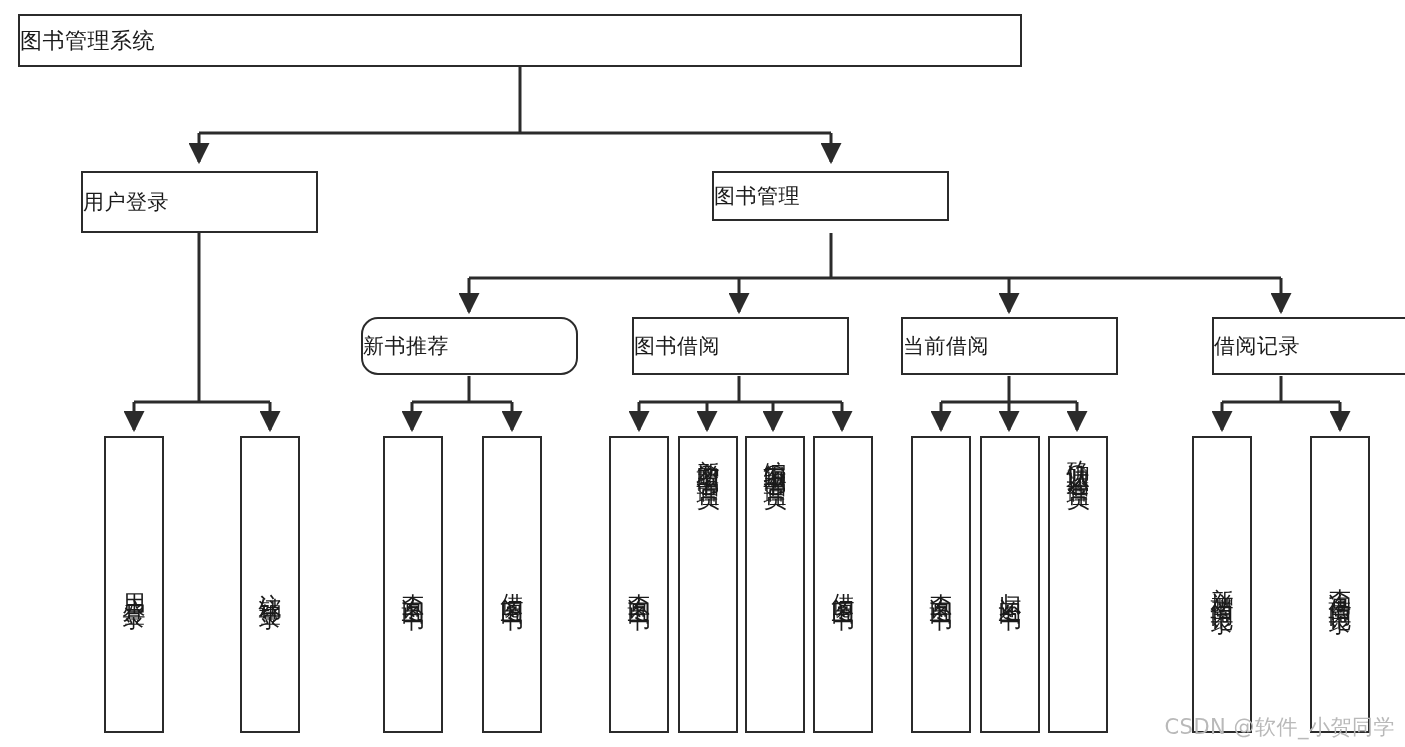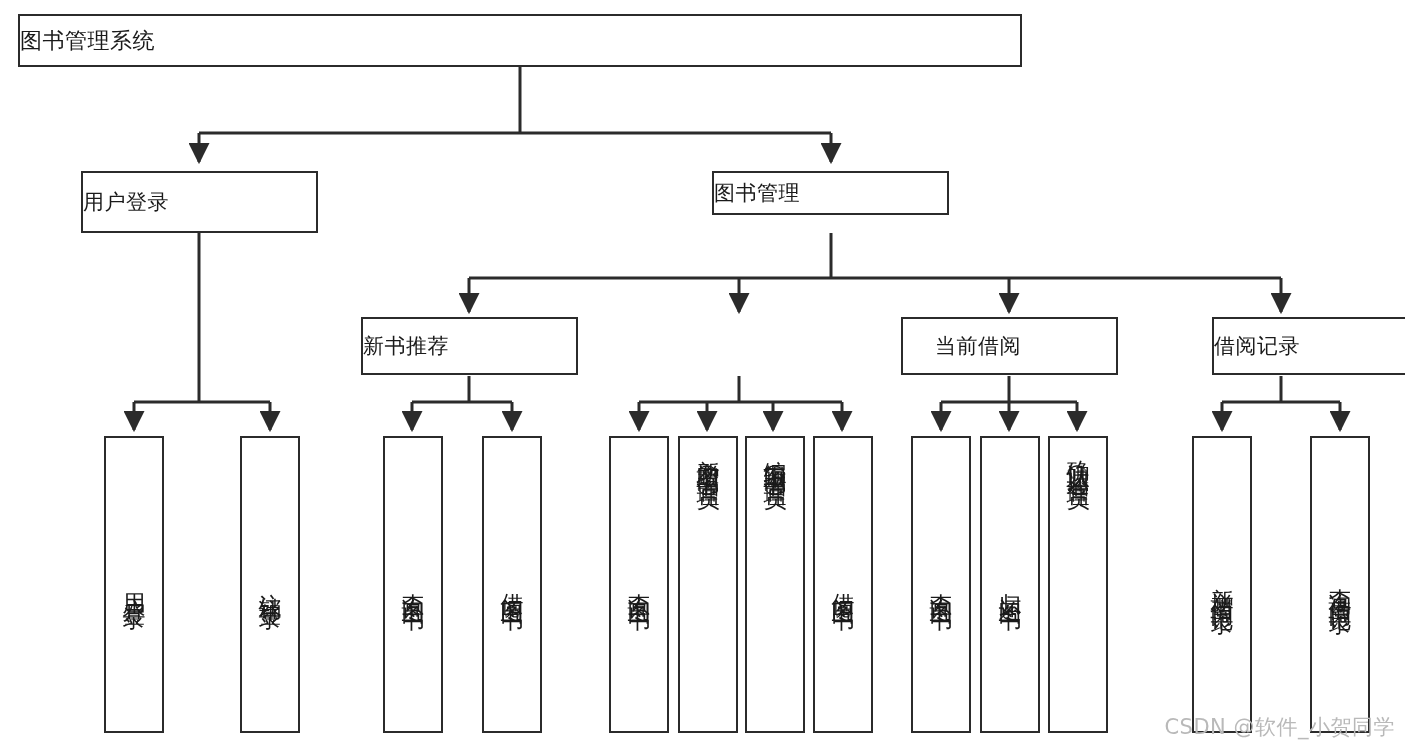--- a/index.html
+++ b/index.html
@@ -137,28 +137,31 @@
     </g>
   </svg>
 
   <div class="node horiz root" style="left:18px; top:14px; width:1004px; height:53px;">
     <span class="node-label">图书管理系统</span>
   </div>
 
   <div class="node horiz" style="left:81px; top:171px; width:237px; height:62px;">
     <span class="node-label">用户登录</span>
   </div>
-  <div class="node horiz" style="left:712px; top:171px; width:237px; height:44px;">
+  <div class="node horiz" style="left:712px; top:171px; width:237px; height:50px;">
     <span class="node-label">图书管理</span>
   </div>
 
-  <div class="node horiz" style="left:361px; top:317px; width:217px; height:58px;">
+  <div class="node horiz" style="left:361px; top:317px; width:217px; height:58px;border-radius:17px;">
     <span class="node-label">新书推荐</span>
   </div>
-  <div class="node horiz" style="left:901px; top:317px; width:217px; height:58px;padding-left:32px;">
+  <div class="node horiz" style="left:632px; top:317px; width:217px; height:58px;">
+    <span class="node-label">图书借阅</span>
+  </div>
+  <div class="node horiz" style="left:901px; top:317px; width:217px; height:58px;">
     <span class="node-label">当前借阅</span>
   </div>
   <div class="node horiz" style="left:1212px; top:317px; width:217px; height:58px;">
     <span class="node-label">借阅记录</span>
   </div>
 
   <div class="node vert" style="left:104px; top:436px; width:60px; height:297px;">
     <span class="node-label">用户登录</span>
   </div>
   <div class="node vert" style="left:240px; top:436px; width:60px; height:297px;">

